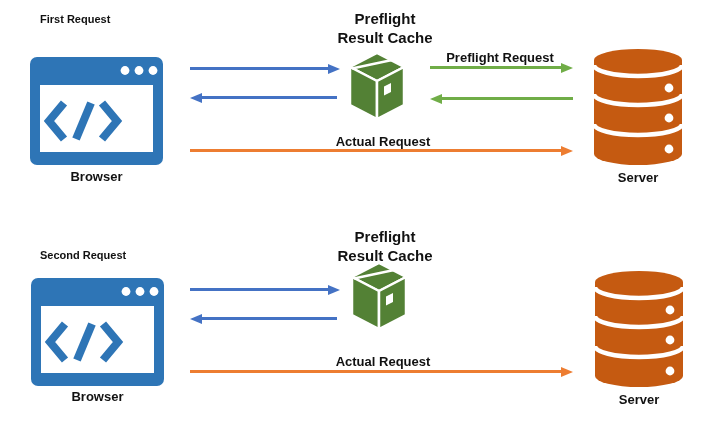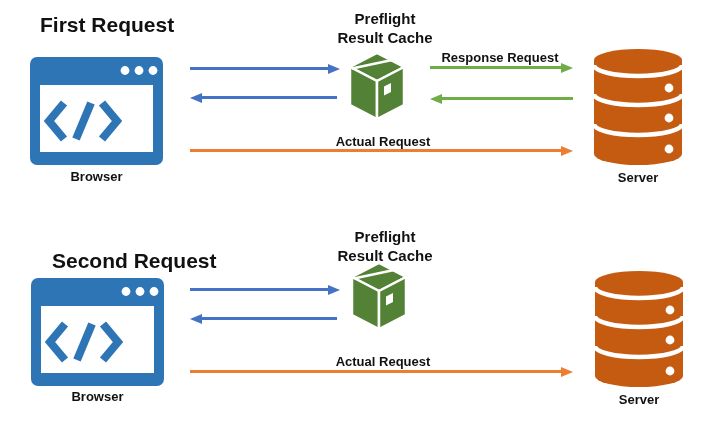--- a/index.html
+++ b/index.html
@@ -16,21 +16,21 @@
   html,body{background:var(--bg);}
   .canvas{
     position:relative;
     width:715px;height:425px;
     background:var(--bg);
     font-family:"Liberation Sans", sans-serif;
     overflow:hidden;
   }
   .title{
     position:absolute;
-    font-size:21px;font-weight:bold;color:var(--text);
+    font-size:11px;font-weight:bold;color:var(--text);
     white-space:nowrap;
   }
   .lbl{
     position:absolute;
     font-size:13px;font-weight:bold;color:var(--text);
     text-align:center;white-space:nowrap;
   }
   .cache-lbl{
     position:absolute;
     font-size:15px;font-weight:bold;color:var(--text);
@@ -86,41 +86,41 @@
   <svg class="icon" style="left:348px;top:52px;" width="58" height="68" viewBox="0 0 58 68">
     <g fill="var(--cache-green,#538135)" stroke="#fff" stroke-width="2.5" stroke-linejoin="round">
       <polygon points="29,1 56,15 29,29 2,15"></polygon>
       <polygon points="2,15 29,29 29,67 2,53"></polygon>
       <polygon points="29,29 56,15 56,53 29,67"></polygon>
     </g>
     <line x1="4" y1="16.5" x2="44" y2="8" stroke="#fff" stroke-width="2.5"></line>
     <polygon points="36,34.5 43,30.9 43,40 36,43.6" fill="#fff"></polygon>
   </svg>
 
-  <div class="lbl" style="left:428px;top:50px;width:144px;">Response Request</div>
+  <div class="lbl" style="left:428px;top:50px;width:144px;">Preflight Request</div>
   <div class="arrow arrow-right" style="left:430px;top:66px;width:131px;color:var(--arrow-green,#70AD47);"></div>
   <div class="arrow arrow-left" style="left:442px;top:97px;width:131px;color:var(--arrow-green,#70AD47);"></div>
 
   <div class="lbl" style="left:313px;top:134px;width:140px;">Actual Request</div>
   <div class="arrow arrow-right" style="left:190px;top:149px;width:371px;color:var(--arrow-orange,#ED7D31);"></div>
 
   <svg class="icon" style="left:593px;top:48px;" width="90" height="118" viewBox="0 0 90 118">
     <path d="M1 12 L1 106 A44 11 0 0 0 89 106 L89 12 A44 11 0 0 0 1 12 Z" fill="var(--server-orange,#C55A11)"></path>
     <g stroke="#fff" stroke-width="4.5" fill="none">
       <path d="M1 17 A44 11 0 0 0 89 17"></path>
       <path d="M1 46 A44 11 0 0 0 89 46"></path>
       <path d="M1 76 A44 11 0 0 0 89 76"></path>
     </g>
     <circle cx="76" cy="40" r="4.4" fill="#fff"></circle>
     <circle cx="76" cy="70" r="4.4" fill="#fff"></circle>
     <circle cx="76" cy="101" r="4.4" fill="#fff"></circle>
   </svg>
   <div class="lbl" style="left:593px;top:170px;width:90px;">Server</div>
 
-  <div class="title" style="left:40px;top:249px;margin-left:12px;">Second Request</div>
+  <div class="title" style="left:40px;top:249px;">Second Request</div>
 
   <svg class="icon" style="left:31px;top:278px;" width="133" height="108" viewBox="0 0 133 108">
     <rect x="0" y="0" width="133" height="108" rx="7" fill="var(--browser-blue,#2E75B6)"></rect>
     <circle cx="95" cy="13.5" r="4.4" fill="#fff"></circle>
     <circle cx="109" cy="13.5" r="4.4" fill="#fff"></circle>
     <circle cx="123" cy="13.5" r="4.4" fill="#fff"></circle>
     <rect x="10" y="28" width="113" height="67" fill="#fff"></rect>
     <g stroke="var(--browser-blue,#2E75B6)" stroke-width="8" fill="none">
       <polyline points="34,46 19,64 34,82"></polyline>
       <line x1="61" y1="46" x2="46" y2="82"></line>

